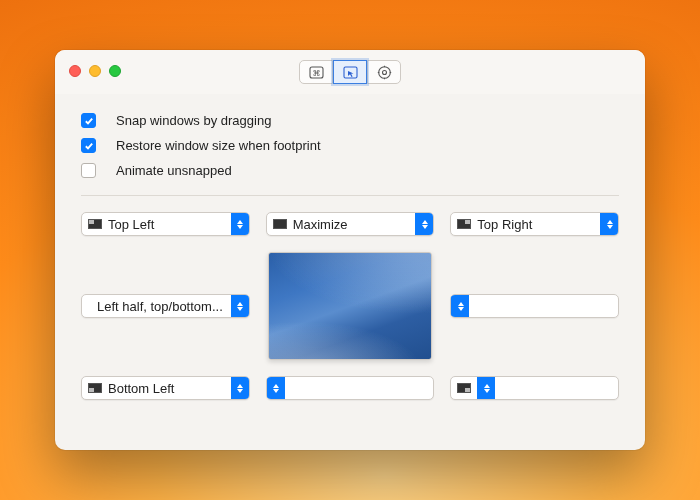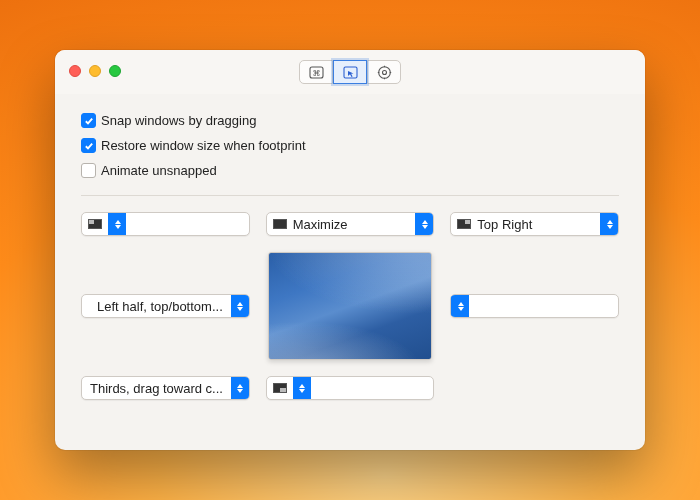--- a/index.html
+++ b/index.html
@@ -35,21 +35,21 @@
     border: 1px solid #cfcac4;
     background: #fdfcfb;
     display:flex; align-items:center; justify-content:center;
     font-size: 14px; color:#444;
   }
   .tbtn:first-child { border-radius: 5px 0 0 5px; }
   .tbtn:nth-child(2) { border-left:none; border-right:none; }
   .tbtn:last-child { border-radius: 0 5px 5px 0; }
   .tbtn.selected { background:#e6effc; border:1px solid #3b7ee0; box-shadow: 0 0 0 2px rgba(59,126,224,0.25); position:relative; z-index:1;}
   .content { padding: 14px 26px 18px 26px; flex:1; }
-  .checkrow { display:flex; align-items:center; gap:5px; padding: 5px 0; }
+  .checkrow { display:flex; align-items:center; gap:20px; padding: 5px 0; }
   .checkbox {
     width:15px; height:15px; border-radius:3px; border:1px solid #b7b3ad;
     background:#fff; display:inline-flex; align-items:center; justify-content:center;
     flex-shrink:0;
   }
   .checkbox.checked { background:#0a7bff; border-color:#0a7bff; }
   .checkbox.checked svg { display:block; }
   .checkbox svg { display:none; width:10px; height:10px; stroke:#fff; stroke-width:2.3; fill:none; }
   .checklabel { color:#222; }
   .hr { height:1px; background:#ddd9d3; margin: 12px 0 16px 0; }
@@ -162,20 +162,21 @@
 
     <div class="hr"></div>
 
     <div class="grid">
 
       <div class="cell">
           <div class="popup">
         <span class="glyph glyph-tl">
               <span class="scr"></span>
             </span>
+        <span class="plabel">Top Left</span>
         <span class="arrows">
               <span class="up"></span>
               <span class="dn"></span>
             </span>
       </div>
         </div>
 
       <div class="cell">
           <div class="popup">
         <span class="glyph glyph-max">
@@ -218,24 +219,35 @@
 
       <div class="cell">
           <div class="popup">
         <span class="arrows">
               <span class="up"></span>
               <span class="dn"></span>
             </span>
       </div>
         </div>
 
-
-      <div class="cell">
-          <div class="popup">
-        <span class="plabel" style="padding-left:8px">Thirds, drag toward c...</span>
+      <div class="cell">
+          <div class="popup">
+        <span class="glyph glyph-bl">
+              <span class="scr"></span>
+            </span>
+        <span class="plabel">Bottom Left</span>
+        <span class="arrows">
+              <span class="up"></span>
+              <span class="dn"></span>
+            </span>
+      </div>
+        </div>
+
+      <div class="cell">
+          <div class="popup">
         <span class="arrows">
               <span class="up"></span>
               <span class="dn"></span>
             </span>
       </div>
         </div>
 
       <div class="cell">
           <div class="popup">
         <span class="glyph glyph-br">

